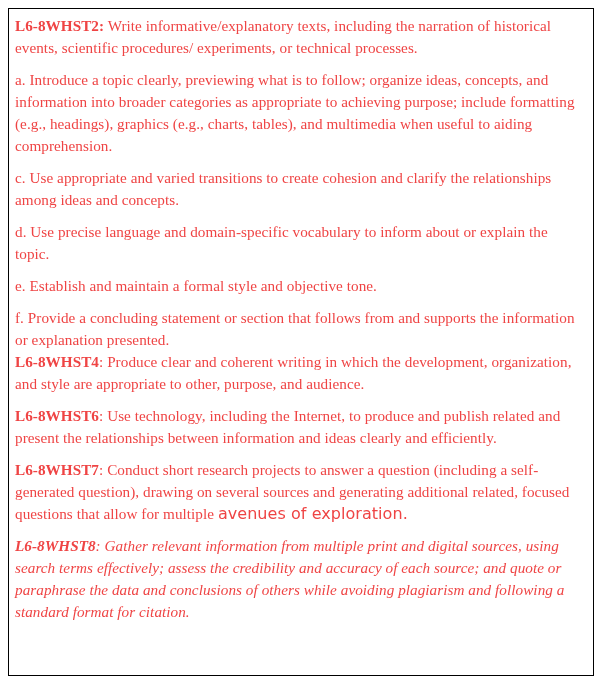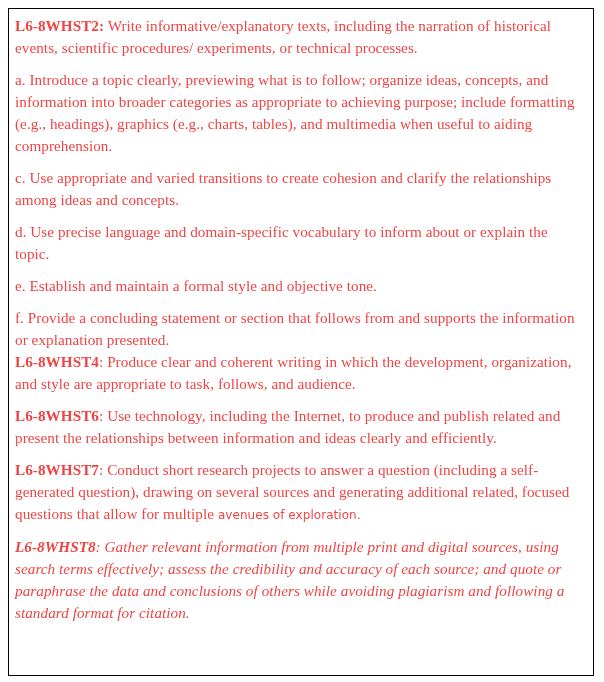--- a/index.html
+++ b/index.html
@@ -46,21 +46,21 @@
   }
   .para:last-child {
     margin-bottom: 0;
     font-style: italic;
   }
   .code {
     font-weight: bold;
   }
   .sans {
     font-family: "DejaVu Sans", "Liberation Sans", sans-serif;
-    font-size: 12px;
+    font-size: 16px;
   }
 </style>
 </head>
 <body>
 
 <div class="page">
   <div class="standards-box">
 
     <p class="para">
       <span class="code">L6-8WHST2</span><span class="code">:</span><span> Write informative/explanatory texts, including the narration of historical events, scientific procedures/ experiments, or technical processes.</span>
@@ -81,21 +81,21 @@
 
     <p class="para">
       <span>e. Establish and maintain a formal style and objective tone.</span>
     </p>
 
     <p class="para tight">
       <span>f. Provide a concluding statement or section that follows from and supports the information or explanation presented.</span>
     </p>
 
     <p class="para">
-      <span class="code">L6-8WHST4</span><span>:</span><span> Produce clear and coherent writing in which the development, organization, and style are appropriate to task, follows, and audience.</span>
+      <span class="code">L6-8WHST4</span><span>:</span><span> Produce clear and coherent writing in which the development, organization, and style are appropriate to other, purpose, and audience.</span>
     </p>
 
     <p class="para">
       <span class="code">L6-8WHST6</span><span>:</span><span> Use technology, including the Internet, to produce and publish related and present the relationships between information and ideas clearly and efficiently.</span>
     </p>
 
     <p class="para">
       <span class="code">L6-8WHST7</span><span>:</span><span> Conduct short research projects to answer a question (including a self-generated question), drawing on several sources and generating additional related, focused questions that allow for multiple </span><span class="sans">avenues of exploration.</span>
     </p>
 

